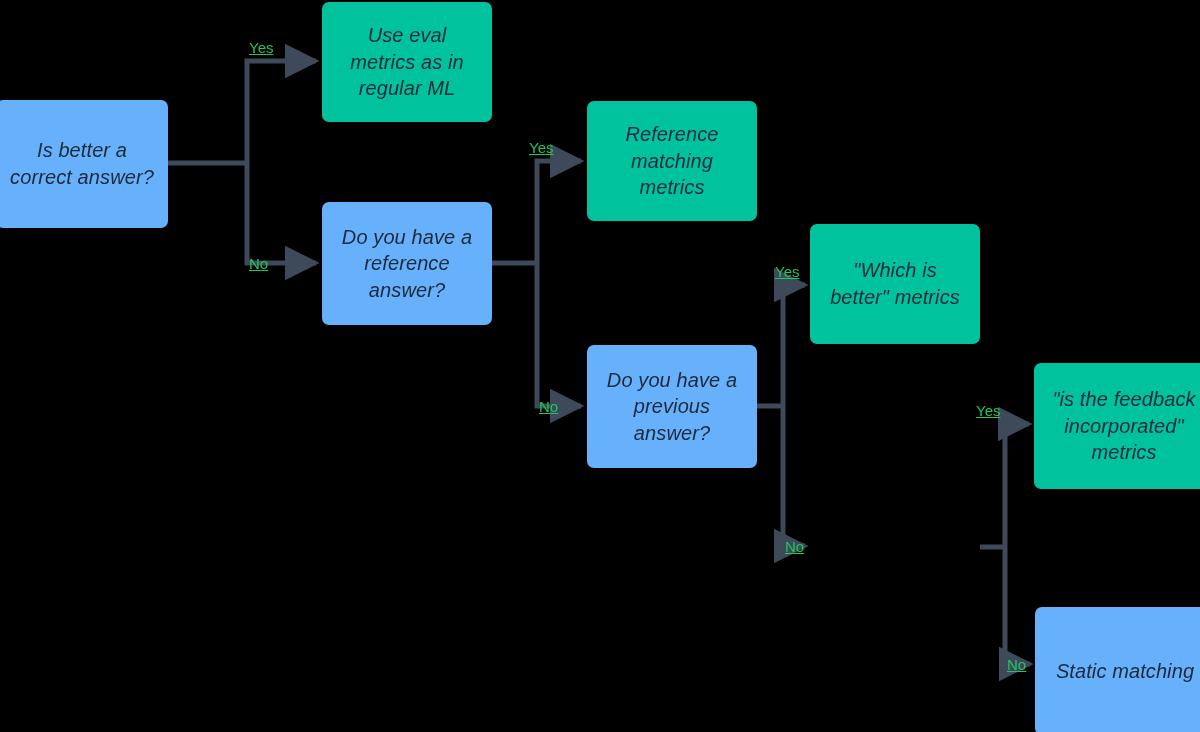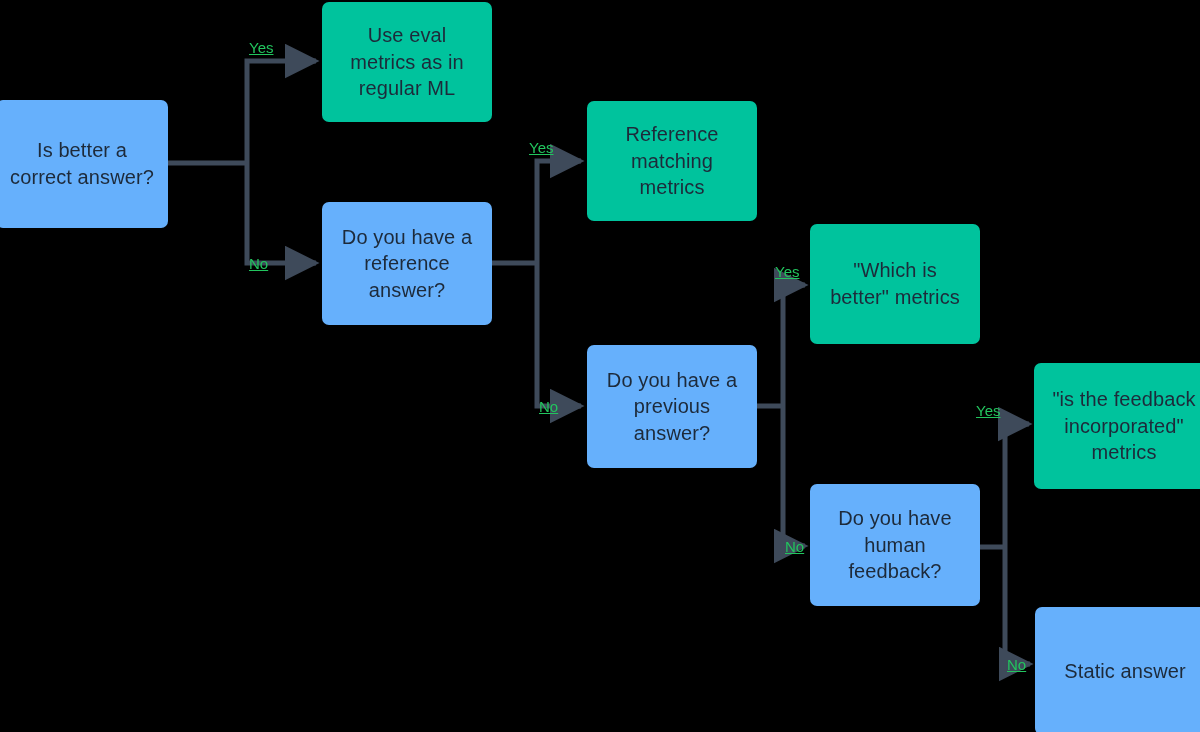--- a/index.html
+++ b/index.html
@@ -3,21 +3,21 @@
 <meta charset="utf-8">
 <style>
   html,body{margin:0;padding:0;background:#000;}
   body{width:1200px;height:732px;position:relative;overflow:hidden;
        font-family:"Liberation Sans","DejaVu Sans",sans-serif;}
   #stage{position:absolute;inset:0;width:1200px;height:732px;}
   svg#edges{position:absolute;left:0;top:0;width:1200px;height:732px;}
   .node{position:absolute;box-sizing:border-box;border-radius:7px;
         display:flex;align-items:center;justify-content:center;text-align:center;
         color:#1d2a3a;font-size:20px;line-height:1.33;letter-spacing:.1px;
-        padding:6px 10px;}
+        padding:6px 10px;font-style:italic;}
   .node.decision{background:#66b0fc;}
   .node.terminal{background:#00c39d;}
   .node .lbl{display:block;white-space:pre-line;}
   .edge-label{position:absolute;color:#22c55e;font-size:15px;
               line-height:1;white-space:nowrap;pointer-events:none;text-decoration:underline;}
 </style>
 </head>
 <body>
 
 <div id="stage">
@@ -75,34 +75,29 @@
     <span class="lbl">Do you have a
 previous
 answer?</span>
   </div>
 
   <div class="node terminal" style="left:810px;top:224px;width:170px;height:120px;">
     <span class="lbl">"Which is
 better" metrics</span>
   </div>
 
-  <div class="node decision" style="left:810px;top:484px;width:170px;height:122px;">
-    <span class="lbl">Do you have
-human
-feedback?</span>
-  </div>
 
   <div class="node terminal" style="left:1034px;top:363px;width:180px;height:126px;">
     <span class="lbl">"is the feedback
 incorporated"
 metrics</span>
   </div>
 
   <div class="node decision" style="left:1035px;top:607px;width:180px;height:128px;">
-    <span class="lbl">Static answer</span>
+    <span class="lbl">Static matching</span>
   </div>
 
   <span class="edge-label" style="left:249px;top:40px;">Yes</span>
   <span class="edge-label" style="left:249px;top:256px;">No</span>
 
   <span class="edge-label" style="left:529px;top:140px;">Yes</span>
   <span class="edge-label" style="left:539px;top:399px;">No</span>
 
   <span class="edge-label" style="left:775px;top:264px;">Yes</span>
   <span class="edge-label" style="left:785px;top:539px;">No</span>

